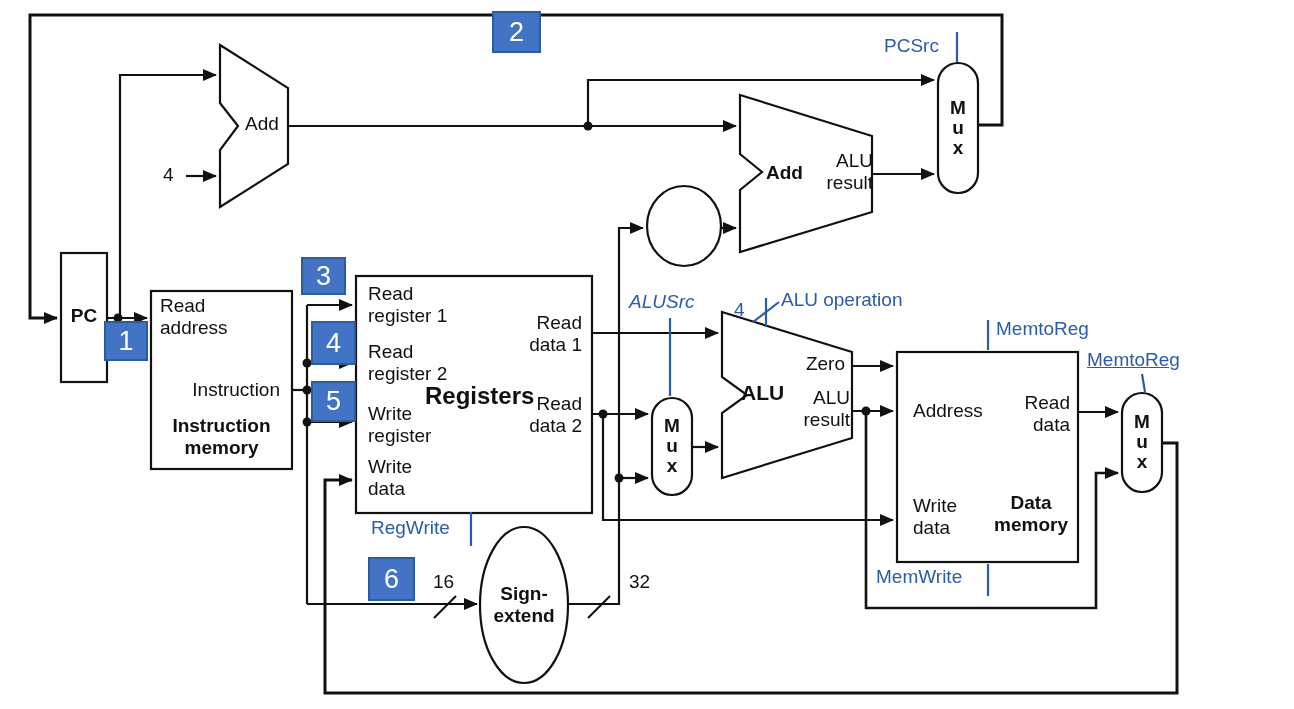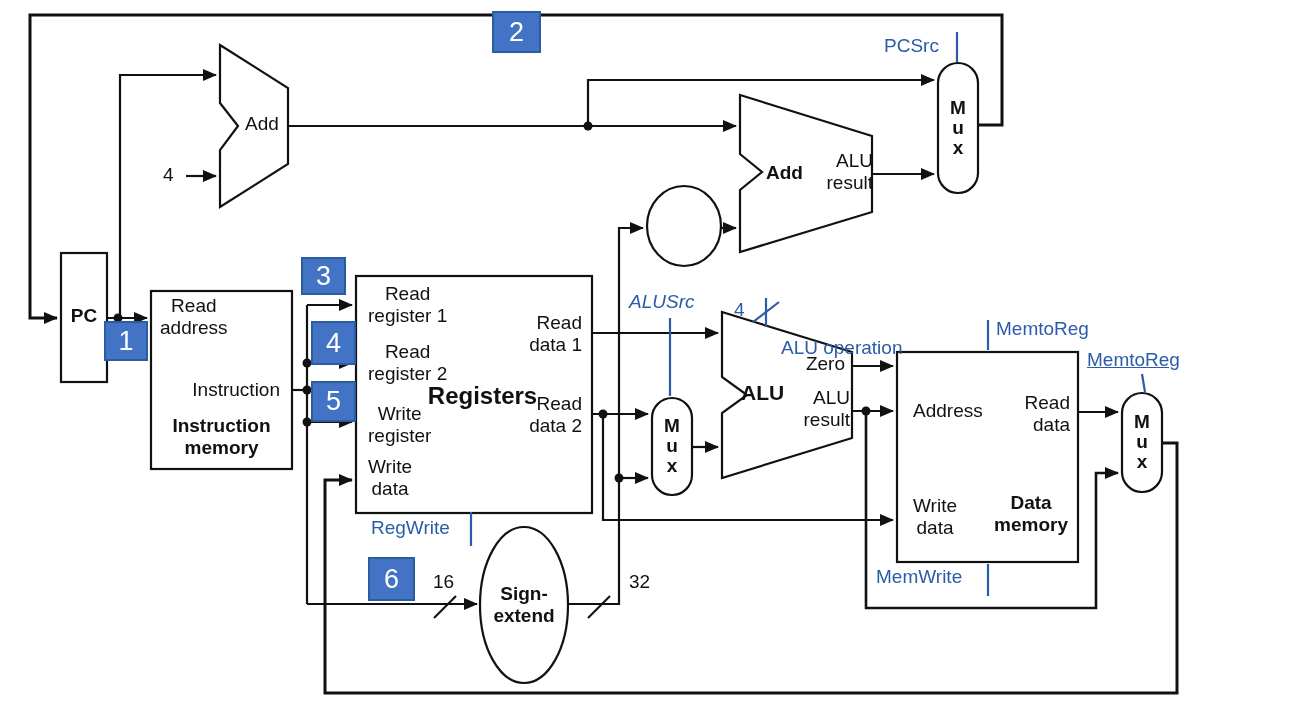--- a/index.html
+++ b/index.html
@@ -5,21 +5,21 @@
   html,body{margin:0;padding:0;background:#ffffff;}
   #stage{position:relative;width:1294px;height:709px;background:#ffffff;overflow:hidden;
          font-family:"Liberation Sans", sans-serif;}
   #stage svg{position:absolute;left:0;top:0;}
   .w  {fill:none;stroke:#111111;stroke-width:2.2;}
   .w25{fill:none;stroke:#111111;stroke-width:2.6;}
   .w3 {fill:none;stroke:#111111;stroke-width:3;}
   .cw {fill:none;stroke:#2b5ca9;stroke-width:2.2;}
   .shape{fill:#ffffff;stroke:#111111;stroke-width:2.2;}
   .dot{fill:#111111;stroke:none;}
-  .t{position:absolute;color:#111111;font-size:19px;line-height:22px;white-space:pre-line;text-align:center;}
+  .t{position:absolute;color:#111111;font-size:19px;line-height:22px;white-space:pre-line;}
   .tb{font-weight:bold;}
   .tr{text-align:right;}
   .tc{text-align:center;}
   .blue{color:#2b5ca9;}
   .muxlab{position:absolute;color:#111111;font-weight:bold;font-size:19px;line-height:20px;
           text-align:center;white-space:pre-line;}
   .badge{position:absolute;background:#4273c4;border:2px solid #2b5ca0;color:#ffffff;
          font-size:27px;display:flex;align-items:center;justify-content:center;box-sizing:border-box;}
 </style>
 </head>
@@ -164,21 +164,21 @@
   <div class="muxlab" style="left:652px;top:416px;width:40px;">M
 u
 x</div>
   <div class="muxlab" style="left:1122px;top:412px;width:40px;">M
 u
 x</div>
 
   <div class="t blue" style="left:884px;top:35px;">PCSrc</div>
   <div class="t blue" style="left:629px;top:291px;font-style:italic;">ALUSrc</div>
   <div class="t blue" style="left:734px;top:299px;">4</div>
-  <div class="t blue" style="left:781px;top:289px;margin-top:48px;">ALU operation</div>
+  <div class="t blue" style="left:781px;top:289px;">ALU operation</div>
   <div class="t blue" style="left:996px;top:318px;">MemtoReg</div>
   <div class="t blue" style="left:1087px;top:349px;text-decoration:underline;">MemtoReg</div>
   <div class="t blue" style="left:876px;top:566px;">MemWrite</div>
   <div class="t blue" style="left:371px;top:517px;">RegWrite</div>
 
   <div class="badge" style="left:104px;top:321px;width:44px;height:40px;">1</div>
   <div class="badge" style="left:492px;top:11px;width:49px;height:42px;">2</div>
   <div class="badge" style="left:301px;top:257px;width:45px;height:38px;">3</div>
   <div class="badge" style="left:311px;top:321px;width:45px;height:44px;">4</div>
   <div class="badge" style="left:311px;top:381px;width:45px;height:41px;">5</div>

